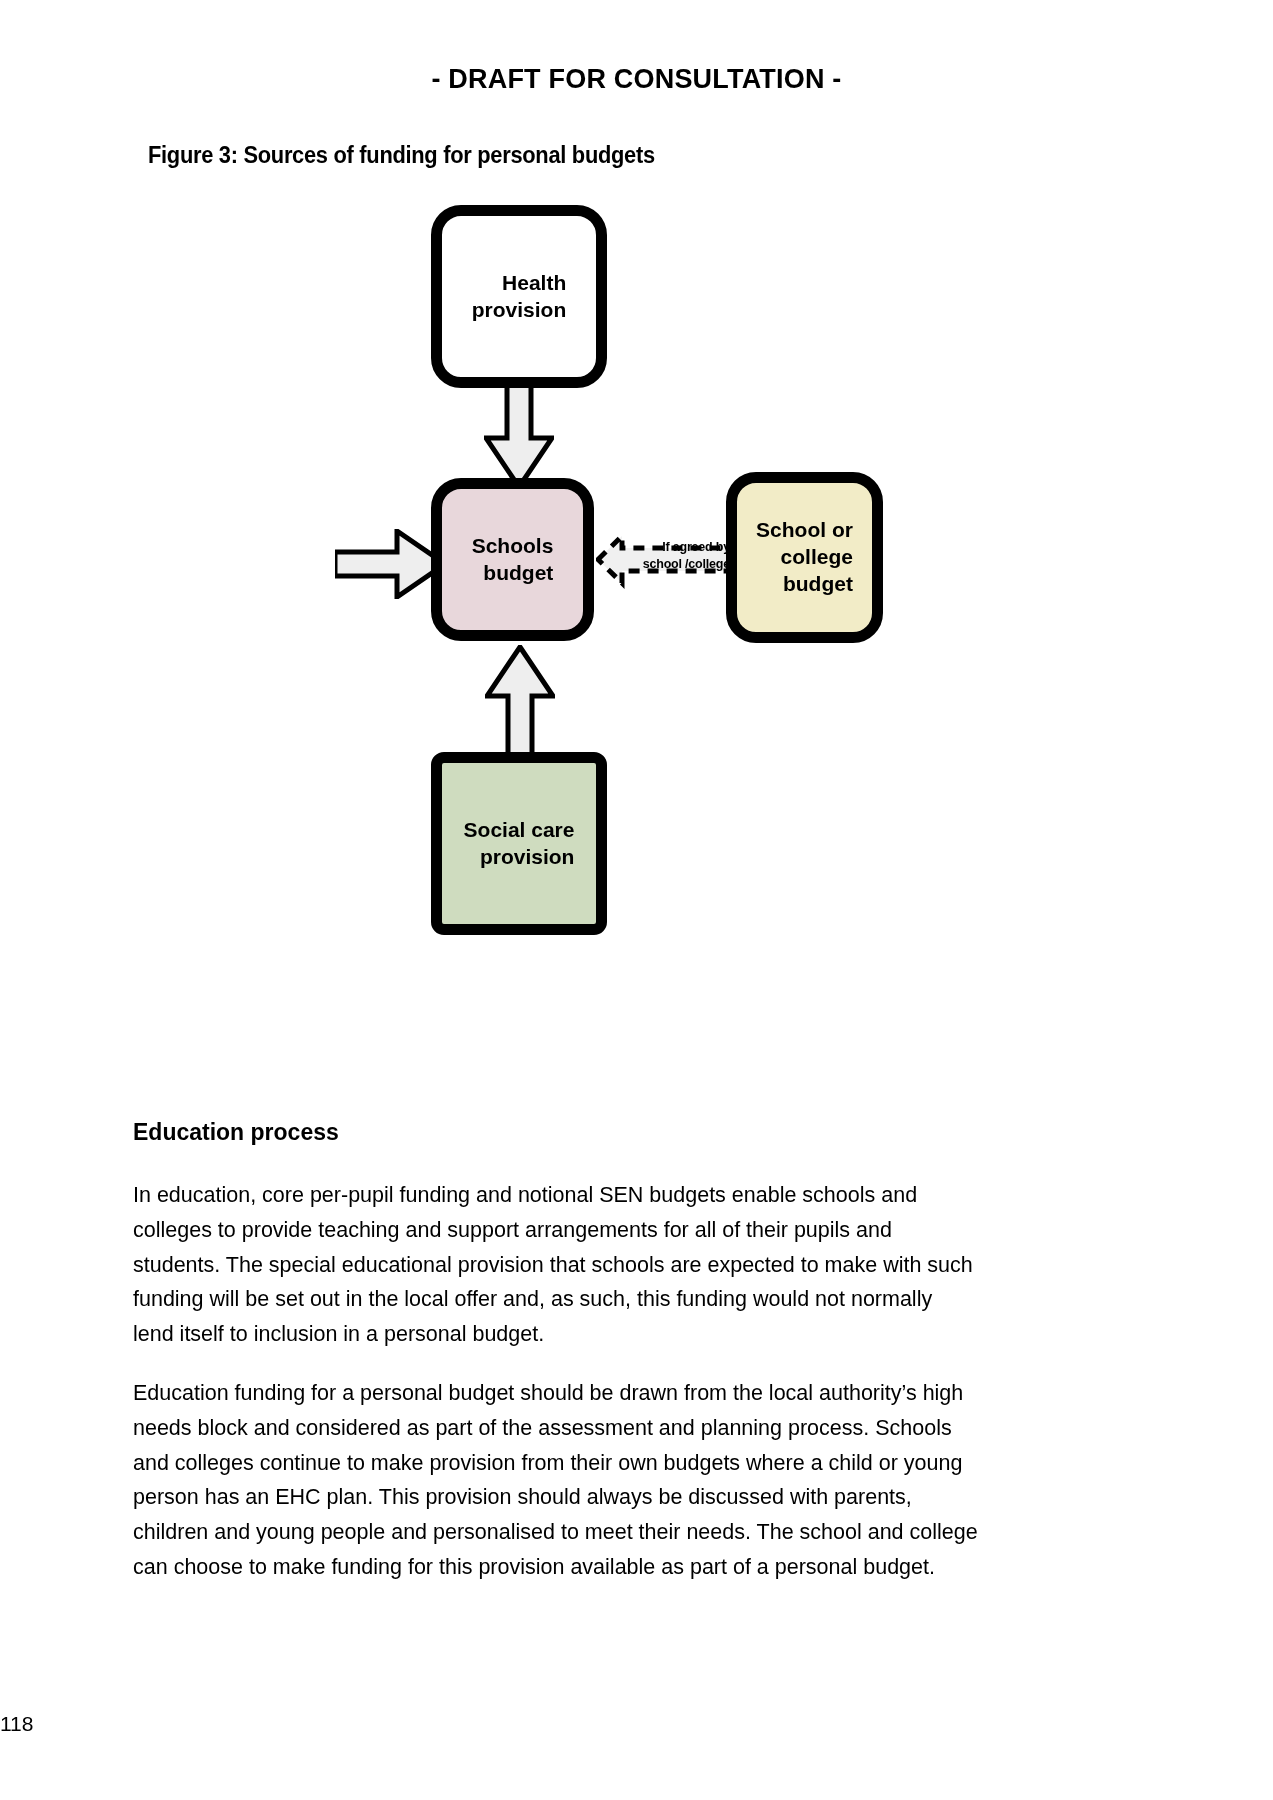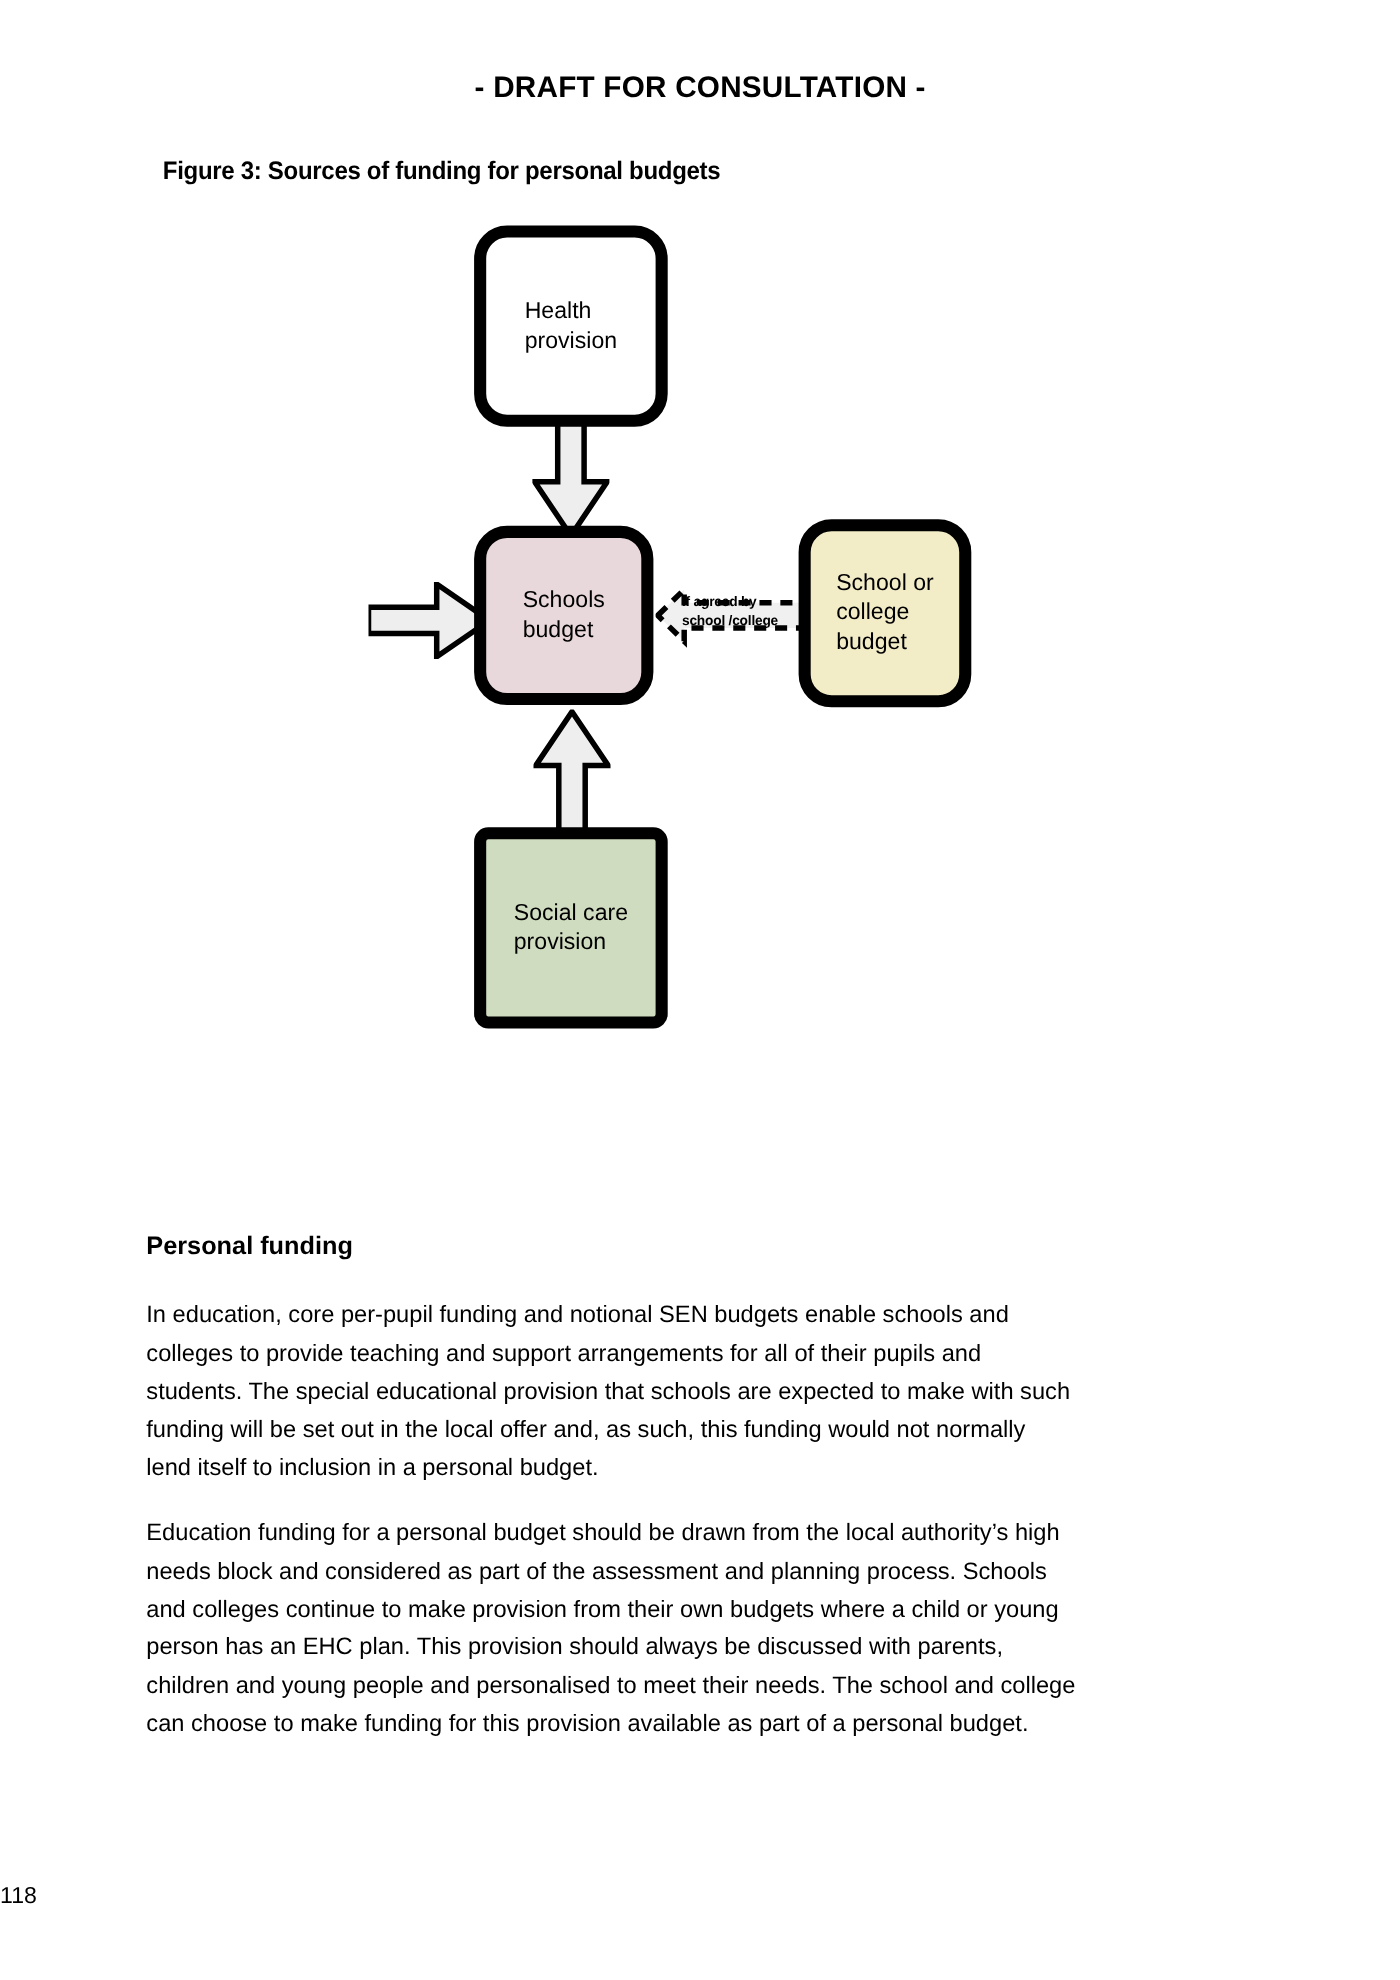--- a/index.html
+++ b/index.html
@@ -50,23 +50,23 @@
   }
 
   .node {
     position: absolute;
     box-sizing: border-box;
     border: 11px solid #000000;
     border-radius: 30px;
     display: flex;
     align-items: center;
     justify-content: center;
-    text-align: left;
+    text-align: right;
     font-size: 21px;
-    font-weight: normal;
+    font-weight: bold;
     line-height: 1.28;
     z-index: 3;
   }
 
   .node-health {
     left: 281px;
     top: 15px;
     width: 176px;
     height: 183px;
   }
@@ -116,21 +116,21 @@
     height: 95px;
     z-index: 2;
   }
   .dashed-link svg { display: block; }
 
   .dashed-label {
     position: absolute;
     left: 470px;
     top: 349px;
     width: 110px;
-    text-align: left;
+    text-align: right;
     font-size: 12.5px;
     font-weight: bold;
     line-height: 1.35;
     letter-spacing: -0.2px;
     z-index: 4;
   }
 
   
   .section-heading {
     position: absolute;
@@ -221,19 +221,19 @@
 
   <div class="node node-social" style="background:#cfdcbf;">
     <div>
       <span>Social care</span><br>
       <span>provision</span>
     </div>
   </div>
 
 </div>
 
-<div class="section-heading">Personal funding</div>
+<div class="section-heading">Education process</div>
 
 <div class="para para-1">In education, core per-pupil funding and notional SEN budgets enable schools and colleges to provide teaching and support arrangements for all of their pupils and students. The special educational provision that schools are expected to make with such funding will be set out in the local offer and, as such, this funding would not normally lend itself to inclusion in a personal budget.</div>
 
 <div class="para para-2">Education funding for a personal budget should be drawn from the local authority’s high needs block and considered as part of the assessment and planning process. Schools and colleges continue to make provision from their own budgets where a child or young person has an EHC plan. This provision should always be discussed with parents, children and young people and personalised to meet their needs. The school and college can choose to make funding for this provision available as part of a personal budget.</div>
 
 <div class="page-number">118</div>
 
 </body></html>

